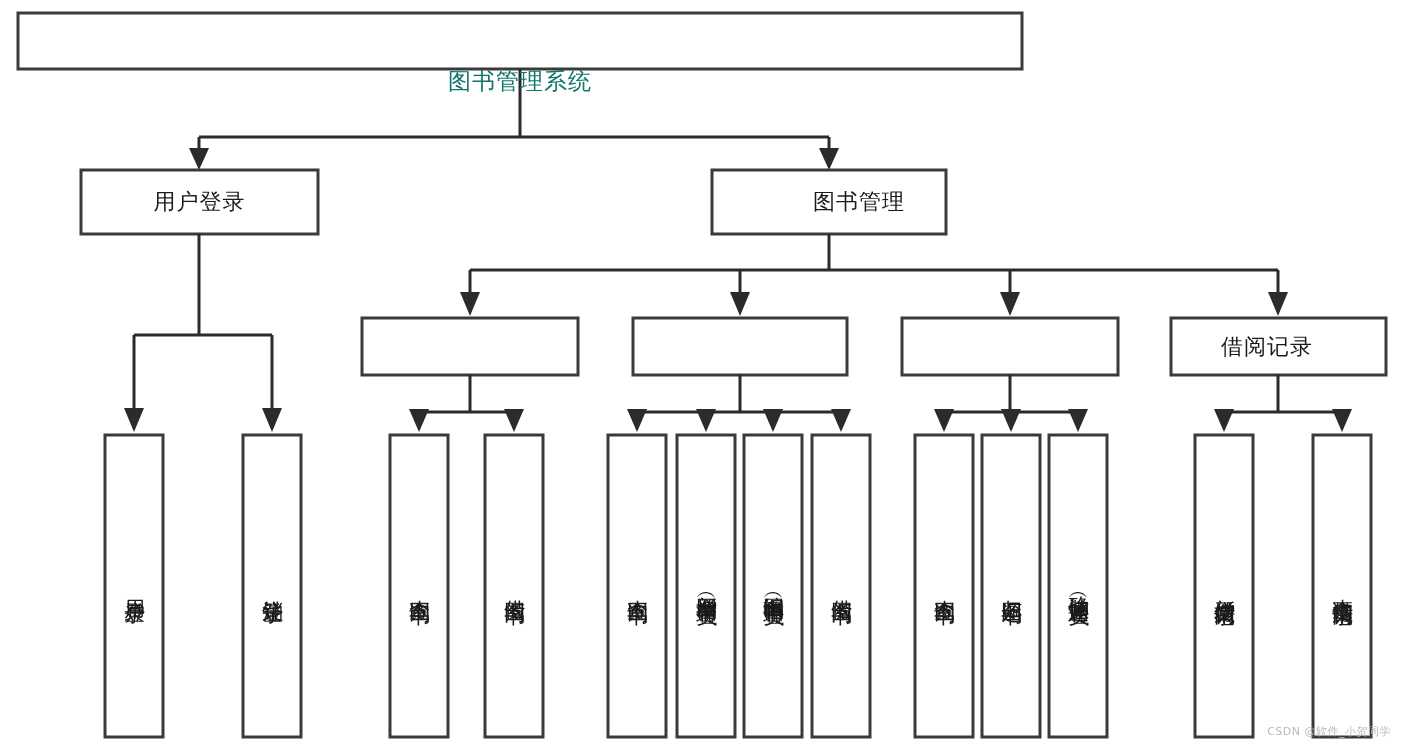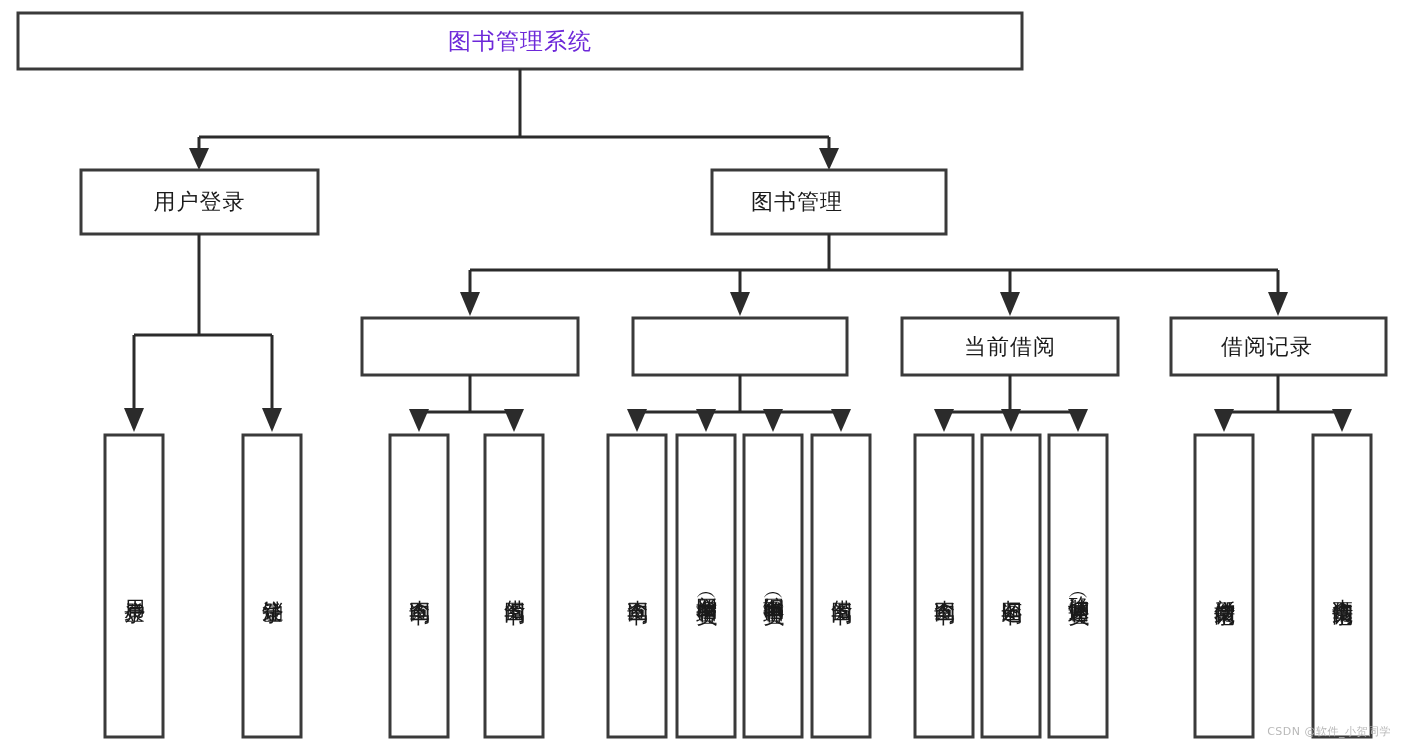--- a/index.html
+++ b/index.html
@@ -68,24 +68,25 @@
     white-space: nowrap;
     pointer-events: none;
   }
   .title-label-wrap {
     position: absolute;
     display: flex;
     align-items: center;
     justify-content: center;
     font-size: 23px;
     letter-spacing: 1px;
-    color: #6d28d9;
+    color: #0f766e;
     font-family: "DejaVu Sans", "Liberation Sans", sans-serif;
     white-space: nowrap;
     pointer-events: none;
+    margin-top: 40px;
   }
   #watermark {
     position: absolute;
     right: 14px;
     bottom: 8px;
     font-size: 11px;
     color: #b9b9b9;
     font-family: "DejaVu Sans", "Liberation Sans", sans-serif;
     letter-spacing: 0.5px;
     white-space: nowrap;
@@ -173,23 +174,22 @@
     <rect class="node-box" x="982" y="435" width="58" height="302"></rect>
     <rect class="node-box" x="1049" y="435" width="58" height="302"></rect>
 
     <rect class="node-box" x="1195" y="435" width="58" height="302"></rect>
     <rect class="node-box" x="1313" y="435" width="58" height="302"></rect>
   </svg>
 
   <div class="title-label-wrap" style="left:18px; top:13px; width:1004px; height:56px;">图书管理系统</div>
 
   <div class="hlabel-wrap" style="left:81px; top:170px; width:237px; height:64px;">用户登录</div>
-  <div class="hlabel-wrap" style="left:680px; top:170px; width:234px; height:64px;">图书管理</div>
-
-  <div class="hlabel-wrap" style="left:902px; top:318px; width:216px; height:57px;">当前借阅</div>
+  <div class="hlabel-wrap" style="left:742px; top:170px; width:234px; height:64px;">图书管理</div>
+
   <div class="hlabel-wrap" style="left:1171px; top:318px; width:192px; height:57px;">借阅记录</div>
 
   <div class="vlabel-wrap" style="left:105px; top:435px; width:58px; height:302px;">用户登录</div>
   <div class="vlabel-wrap" style="left:243px; top:435px; width:58px; height:302px;">注销登录</div>
 
   <div class="vlabel-wrap" style="left:390px; top:435px; width:58px; height:302px;">查询图书</div>
   <div class="vlabel-wrap" style="left:485px; top:435px; width:58px; height:302px;">借阅图书</div>
 
   <div class="vlabel-wrap" style="left:608px; top:435px; width:58px; height:302px;">查询图书</div>
   <div class="vlabel-wrap" style="left:677px; top:435px; width:58px; height:302px;">新增图书（管理员）</div>

